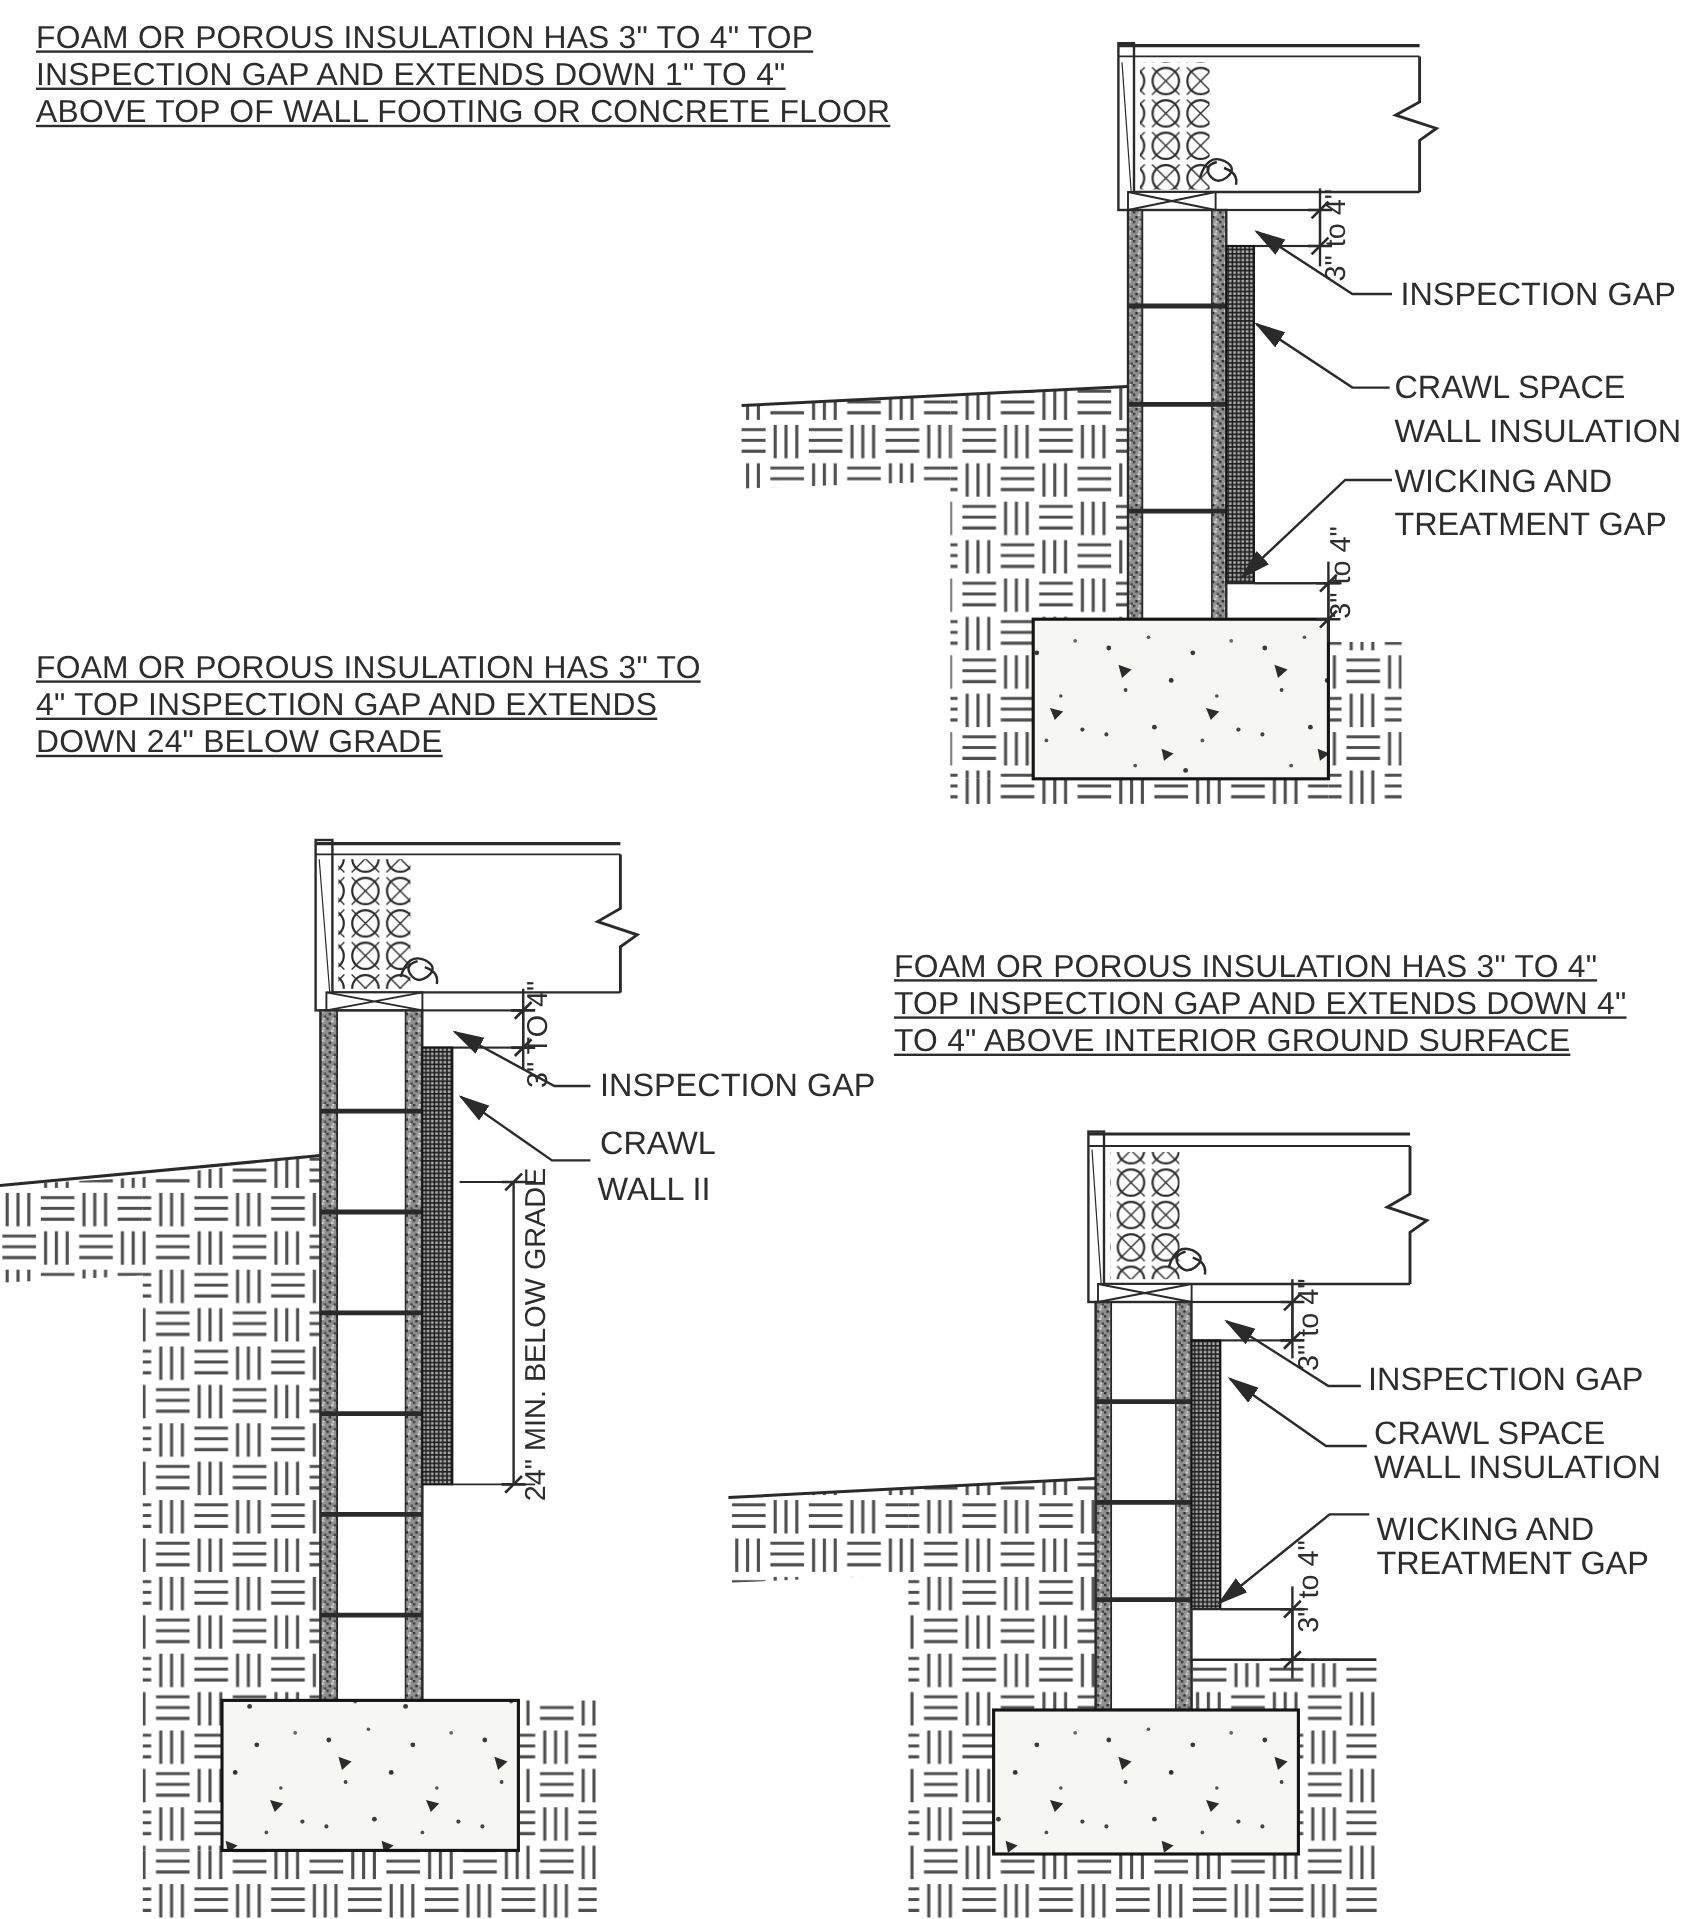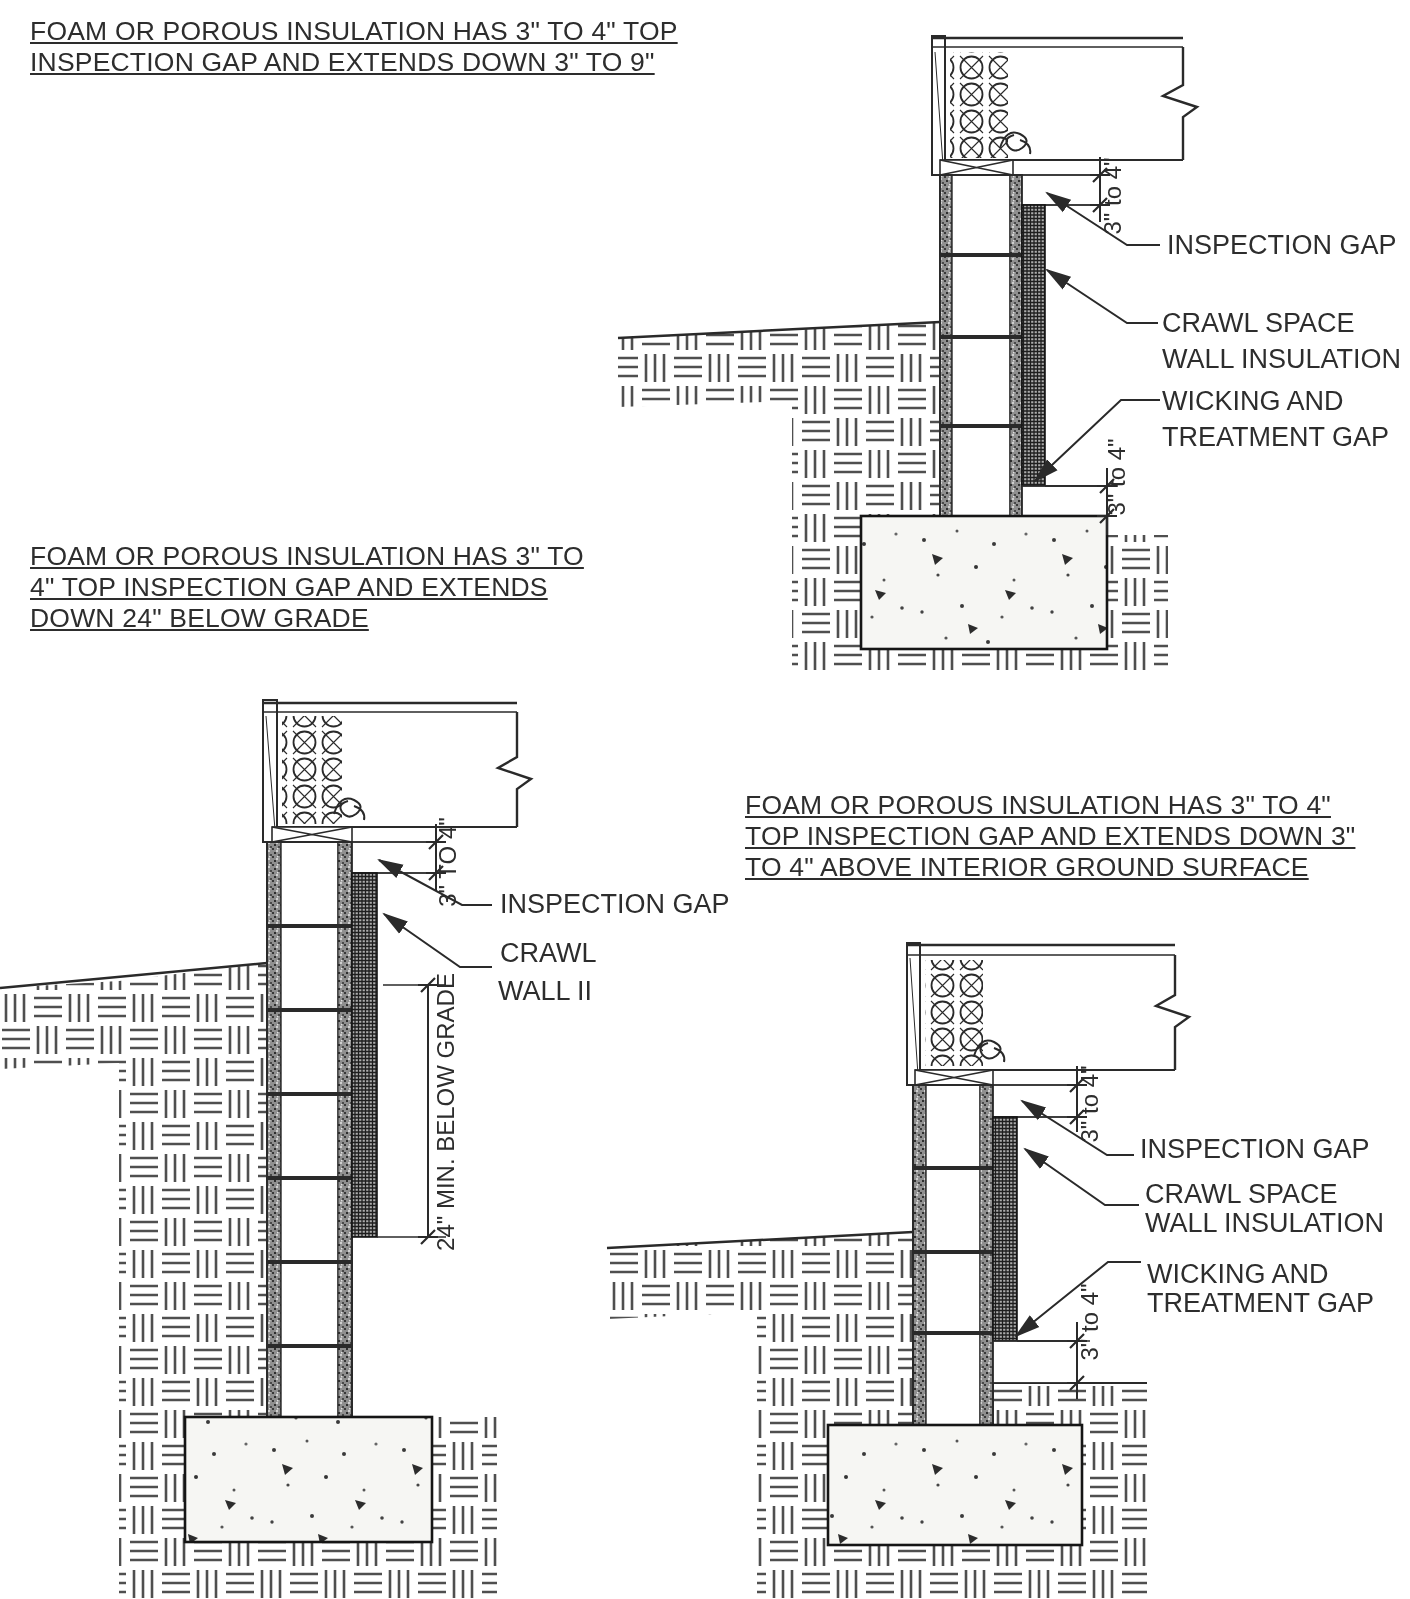--- a/index.html
+++ b/index.html
@@ -236,28 +236,29 @@
       <text class="lbl" x="1140" y="1158">INSPECTION GAP</text>
       <text class="lbl" x="1145" y="1203">CRAWL SPACE</text>
       <text class="lbl" x="1145" y="1232">WALL INSULATION</text>
       <text class="lbl" x="1147" y="1283">WICKING AND</text>
       <text class="lbl" x="1147" y="1312">TREATMENT GAP</text>
     </g>
   </svg>
 
   <div class="note" style="left:30px;top:16px">
     <div>FOAM OR POROUS INSULATION HAS 3" TO 4" TOP</div>
-    <div>INSPECTION GAP AND EXTENDS DOWN 3" TO 9"</div>
+    <div>INSPECTION GAP AND EXTENDS DOWN 1" TO 4"</div>
+    <div>ABOVE TOP OF WALL FOOTING OR CONCRETE FLOOR</div>
   </div>
 
   <div class="note" style="left:30px;top:541px">
     <div>FOAM OR POROUS INSULATION HAS 3" TO</div>
     <div>4" TOP INSPECTION GAP AND EXTENDS</div>
     <div>DOWN 24" BELOW GRADE</div>
   </div>
 
   <div class="note" style="left:745px;top:790px">
     <div>FOAM OR POROUS INSULATION HAS 3" TO 4"</div>
-    <div>TOP INSPECTION GAP AND EXTENDS DOWN 3"</div>
+    <div>TOP INSPECTION GAP AND EXTENDS DOWN 4"</div>
     <div>TO 4" ABOVE INTERIOR GROUND SURFACE</div>
   </div>
 
 </div>
 
 </body></html>

